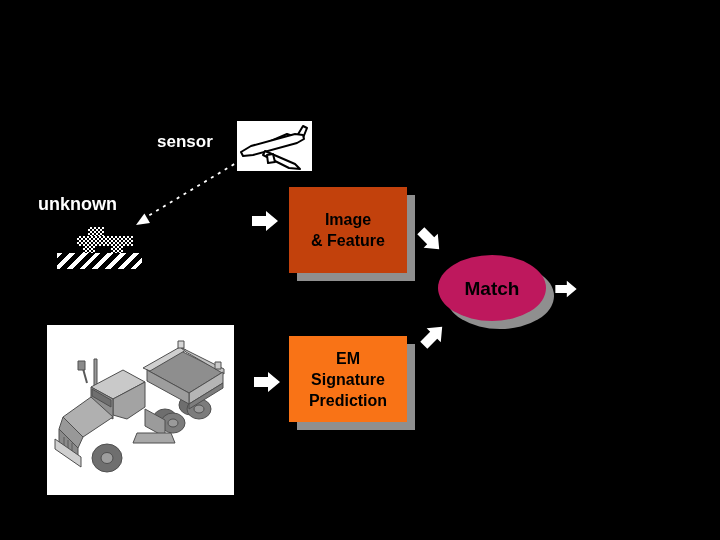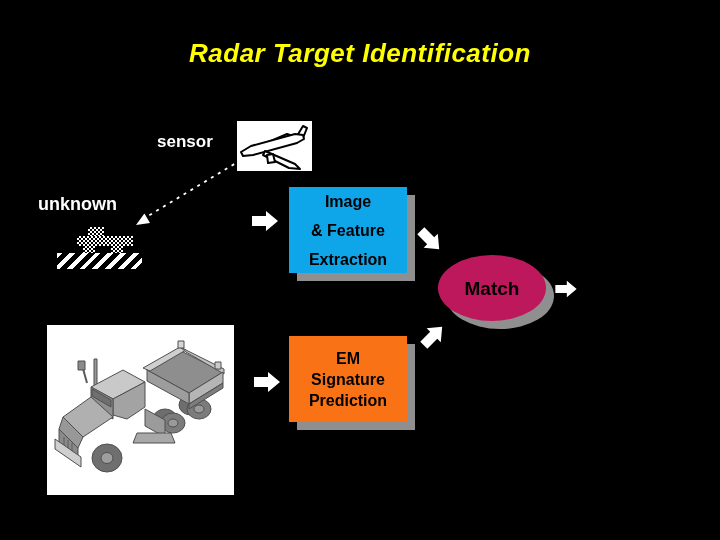--- a/index.html
+++ b/index.html
@@ -43,21 +43,20 @@
     background:repeating-linear-gradient(135deg,#ffffff 0 4px,transparent 4px 9px);
   }
   svg.overlay{position:absolute;left:0;top:0;pointer-events:none;}
   .imgbox svg{display:block;}
 </style>
 </head>
 <body>
 
 <div class="slide">
 
-  <div class="title" style="color: rgb(255, 255, 0);">Radar Target Identification</div>
 
   <div class="lbl lbl-sensor">sensor</div>
 
   <div class="imgbox sensor-box">
     <svg width="75" height="50" viewBox="0 0 75 50">
       <g fill="#ffffff" stroke="#000000" stroke-width="2" stroke-linejoin="round">
         <polygon points="20,26 50,13 56,15 28,28"></polygon>
         <polygon points="60,15 66,5 70,7 66,17"></polygon>
         <polygon points="4,31 14,25 58,13 66,14 67,18 60,22 16,34 6,35"></polygon>
         <polygon points="28,30 58,43 63,48 52,47 26,34"></polygon>
@@ -114,24 +113,23 @@
         <line x1="21" y1="115" x2="21" y2="128" stroke="#5a5a5a"></line>
         <line x1="25" y1="118" x2="25" y2="131" stroke="#5a5a5a"></line>
         <polygon points="8,114 34,132 34,142 8,124" fill="#cfcfcf"></polygon>
 
         <ellipse cx="60" cy="133" rx="15" ry="14" fill="#6f6f6f"></ellipse>
         <ellipse cx="60" cy="133" rx="6" ry="5.5" fill="#9e9e9e"></ellipse>
       </g>
     </svg>
   </div>
 
-  <div class="node node-yellow" style="background: #0ea5e9; gap: 8px;">
+  <div class="node node-yellow" style="background: #c2410c;">
     <div>Image</div>
     <div>&amp; Feature</div>
-    <div>Extraction</div>
   </div>
 
   <div class="node node-blue" style="background: #f97316;">
     <div>EM</div>
     <div>Signature</div>
     <div>Prediction</div>
   </div>
 
   <div class="node node-ellipse">
     <div>Match</div>

